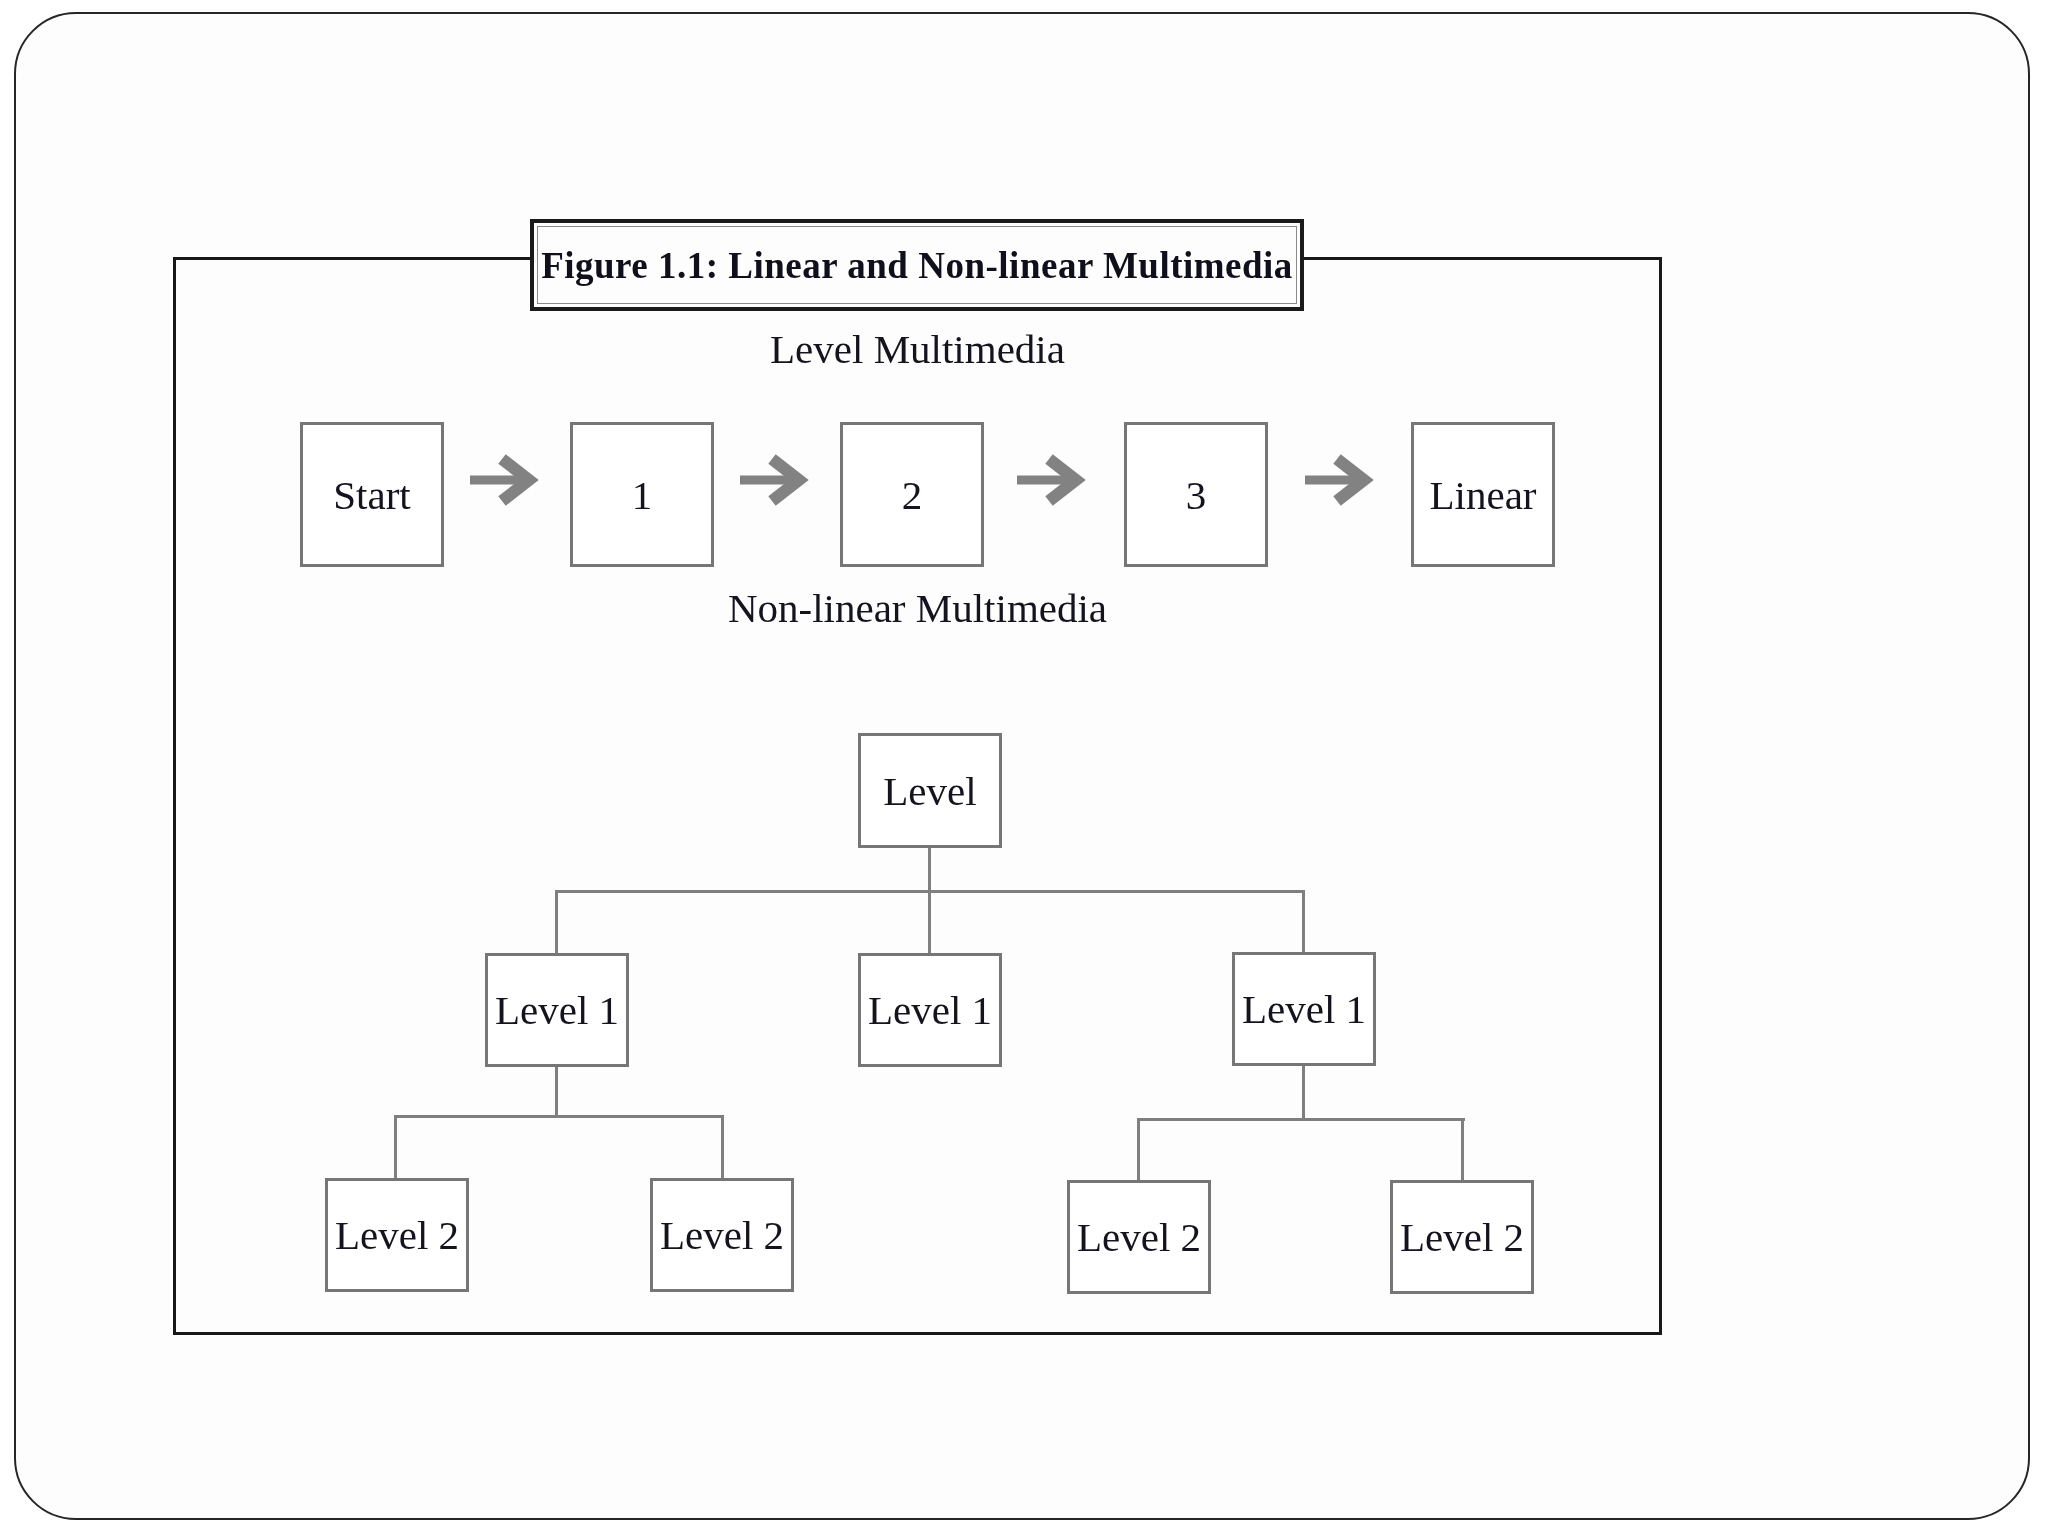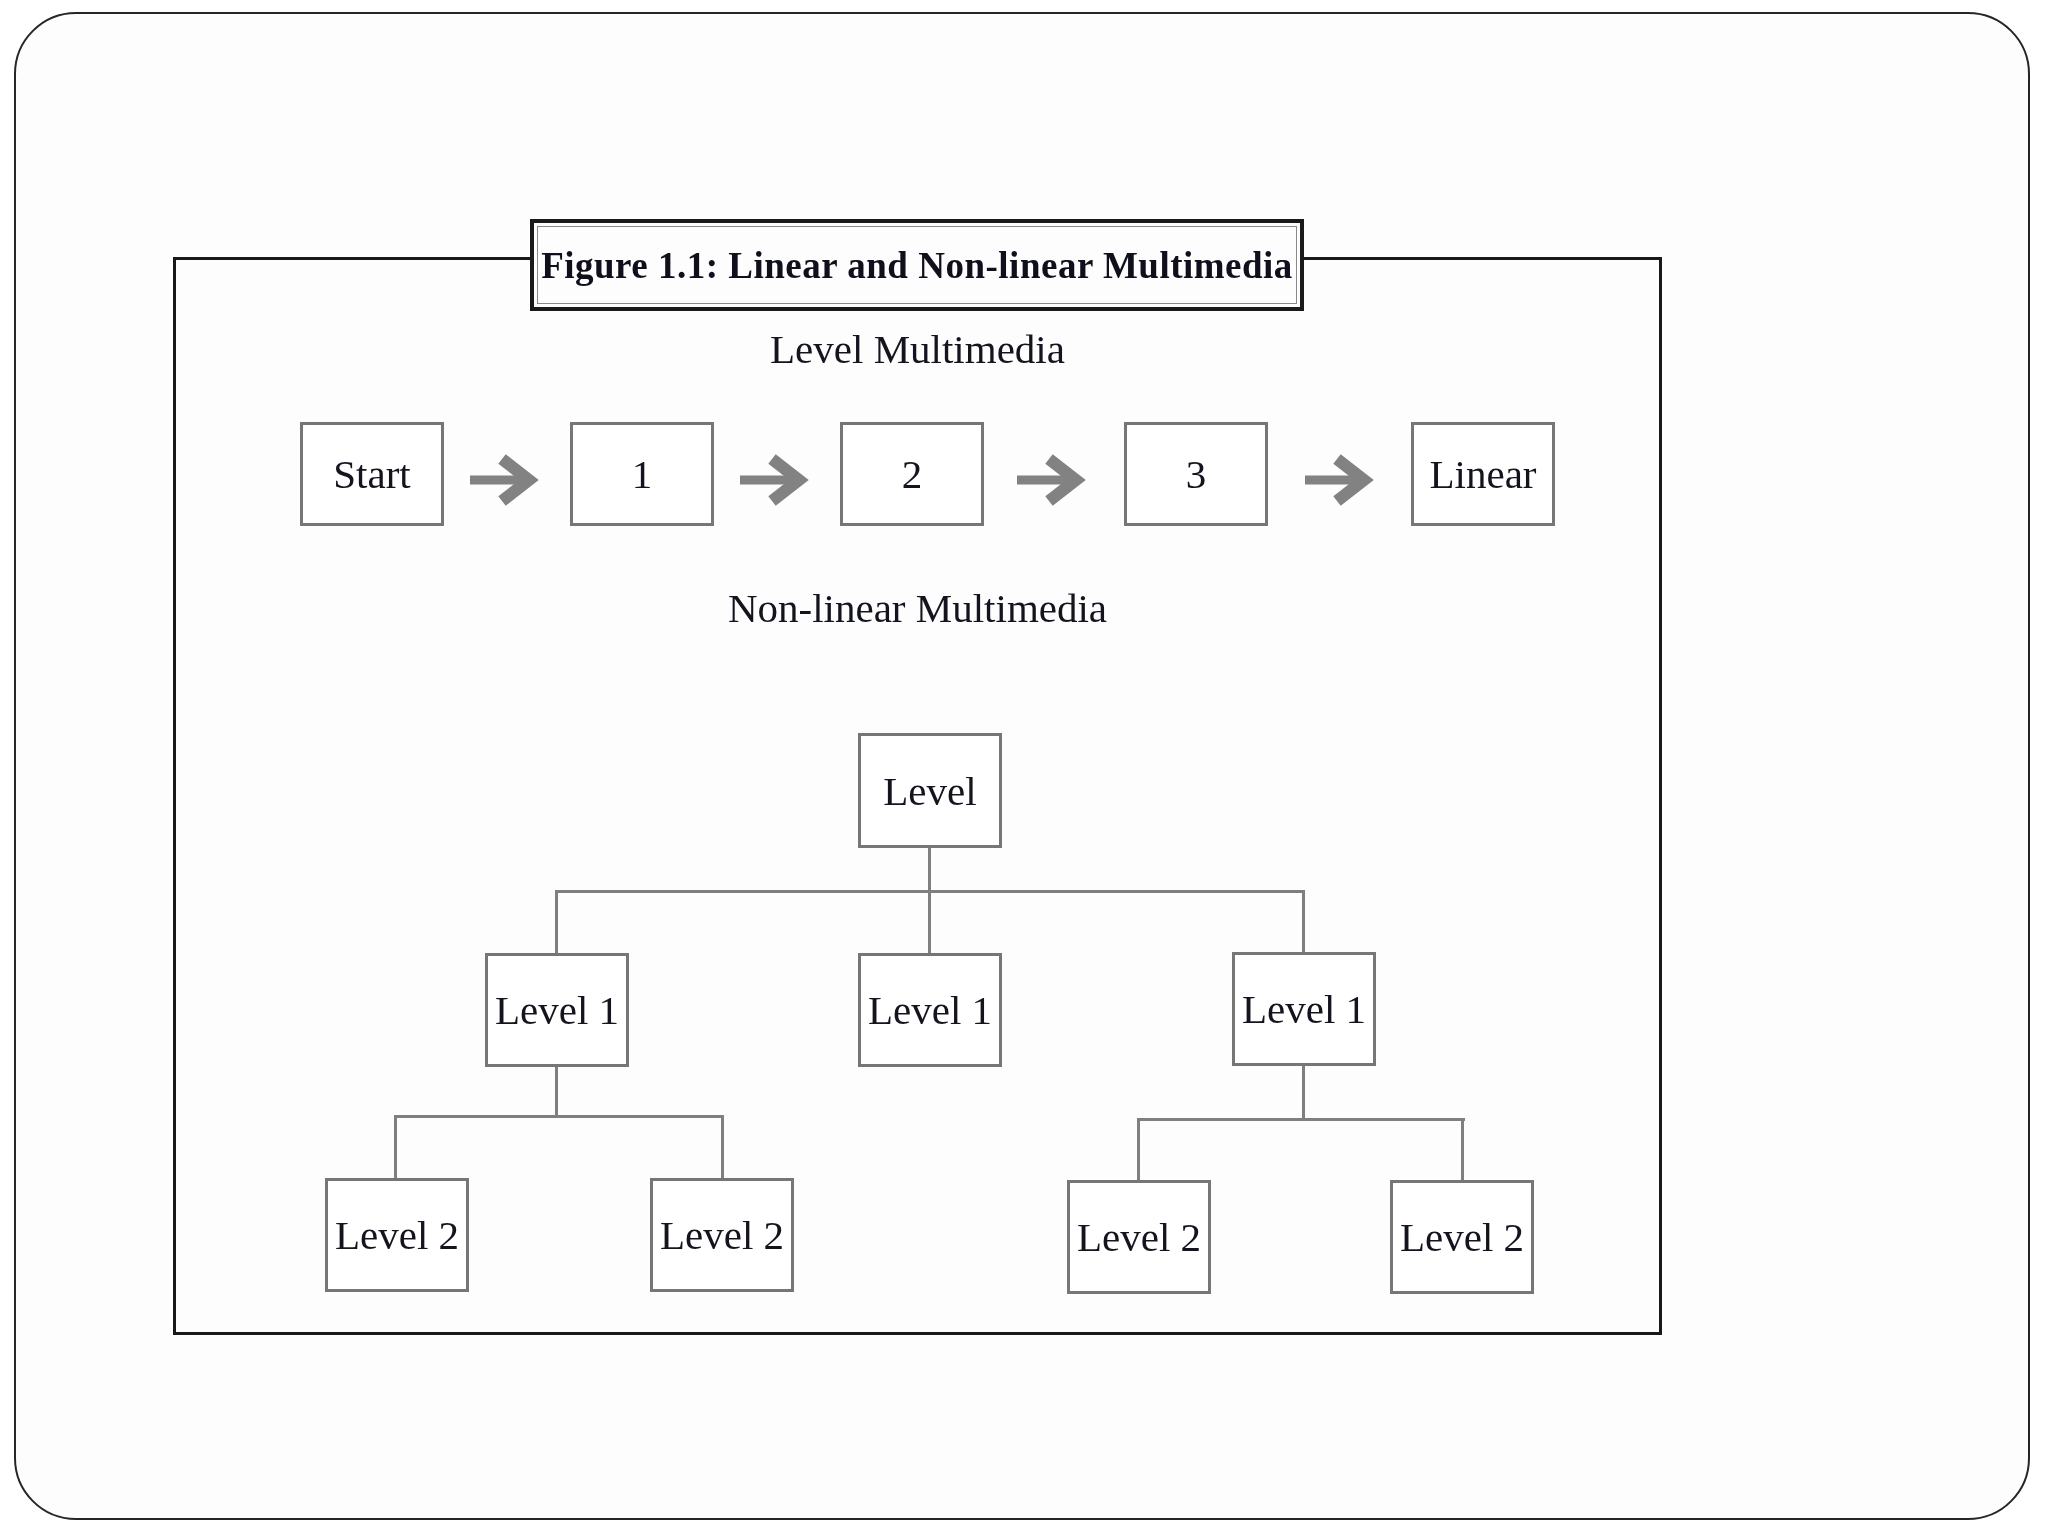--- a/index.html
+++ b/index.html
@@ -69,21 +69,21 @@
     border: 3px solid #767676;
     background: #ffffff;
     box-sizing: border-box;
     display: flex;
     align-items: center;
     justify-content: center;
     font-size: 41px;
     color: #14141f;
     z-index: 3;
   }
-  .linear-node { top: 422px; height: 104px; }
+  .linear-node { top: 422px; height: 145px; }
   .arrow {
     position: absolute;
     top: 448px;
     width: 84px;
     height: 64px;
     z-index: 2;
   }
   .line {
     position: absolute;
     background: #7f7f7f;

